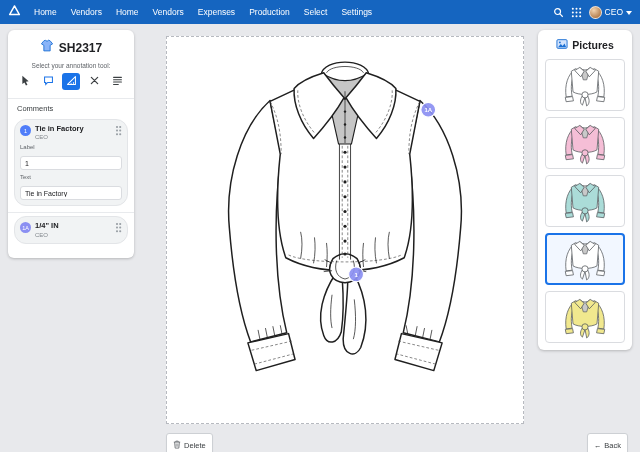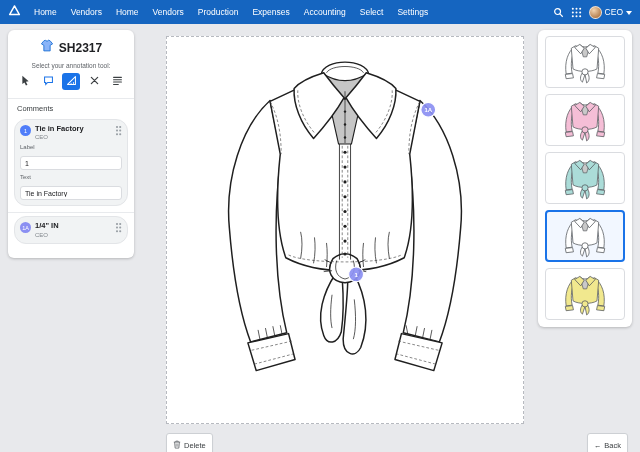--- a/index.html
+++ b/index.html
@@ -138,23 +138,22 @@
       <svg viewBox="0 0 16 16" width="13" height="13">
           <path d="M8,2.4 L14,13 L2,13 Z" fill="none" stroke="#fff" stroke-width="1.8" stroke-linejoin="round"></path>
         </svg>
     </span>
   </div>
   <nav class="nav-items">
     <a class="nav-item">Home</a>
     <a class="nav-item">Vendors</a>
     <a class="nav-item">Home</a>
     <a class="nav-item">Vendors</a>
+    <a class="nav-item">Expenses</a>
     <a class="nav-item">Production</a>
-    <a class="nav-item">Expenses</a>
-    <a class="nav-item">Accounting</a>
     <a class="nav-item">Select</a>
     <a class="nav-item">Settings</a>
   </nav>
   <div class="nav-right">
     <span class="nav-icon">
       <svg viewBox="0 0 12 12" width="11" height="11">
           <circle cx="5" cy="5" r="3.2" fill="none" stroke="#fff" stroke-width="1.3"></circle>
           <line x1="7.5" y1="7.5" x2="10.6" y2="10.6" stroke="#fff" stroke-width="1.3"></line>
         </svg>
     </span>
@@ -348,20 +347,30 @@
       </g>
       <g>
         <circle cx="172" cy="248" r="8" fill="#8b8ff2" fill-opacity="0.92" stroke="#ffffff" stroke-width="1.2"></circle>
         <text x="172" y="250.6" text-anchor="middle" font-size="6.5" fill="#ffffff">1</text>
       </g>
     </svg>
   </div>
 </div>
 
 <div class="right-panel">
+  <div class="pictures-header">
+    <span>
+      <svg viewBox="0 0 13 13" width="12" height="12">
+          <rect x="1" y="1.8" width="11" height="9.4" rx="1.2" fill="#d2e3fc" stroke="#1a6fd4" stroke-width="1"></rect>
+          <circle cx="4.2" cy="4.8" r="1" fill="#1a6fd4"></circle>
+          <path d="M2.2,10 L5.2,6.6 L7.2,8.6 L9.2,6 L11,10 Z" fill="#1a6fd4"></path>
+        </svg>
+    </span>
+    <span class="pictures-title">Pictures</span>
+  </div>
   <div class="thumb-list">
     <div class="thumb" style="--shirt-fill: #ffffff;">
       <svg viewBox="0 0 60 56" width="52" height="48">
           <use href="#mini-shirt"></use>
         </svg>
     </div>
     <div class="thumb" style="--shirt-fill: #f5bed6;">
       <svg viewBox="0 0 60 56" width="52" height="48">
           <use href="#mini-shirt"></use>
         </svg>

